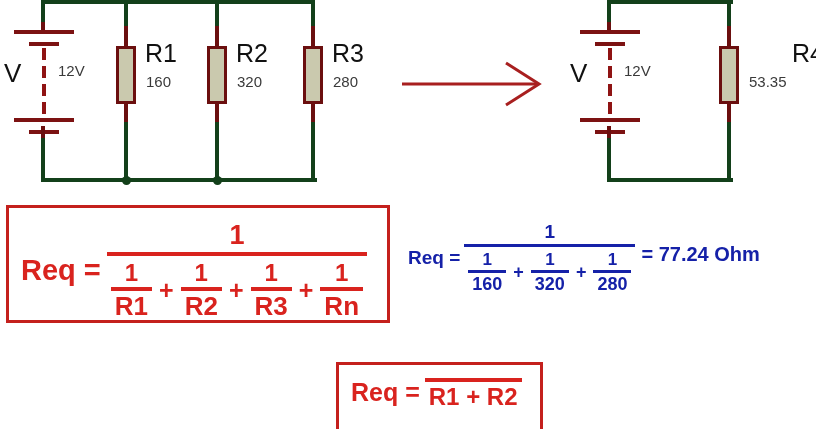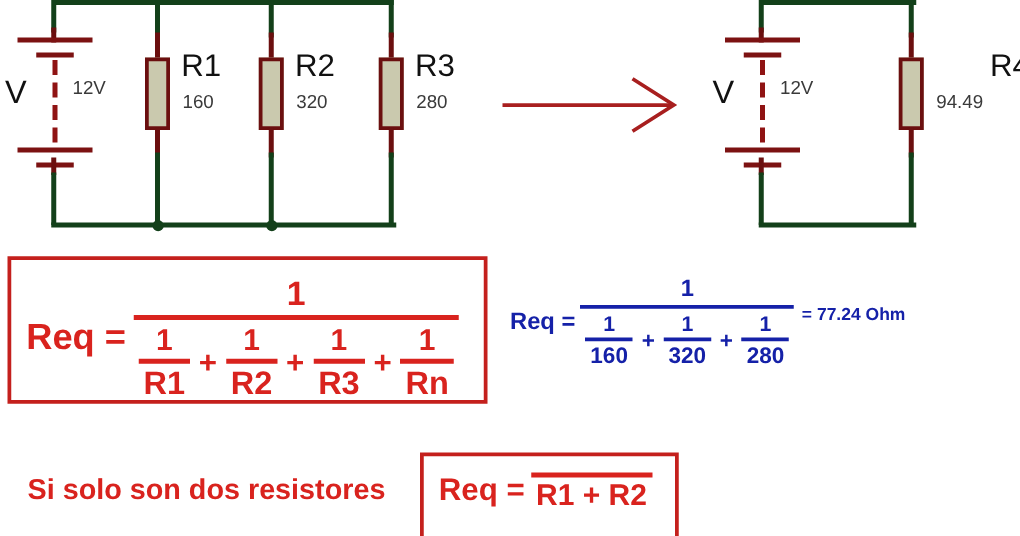--- a/index.html
+++ b/index.html
@@ -189,21 +189,21 @@
 
     <div class="v-label" style="left:570px; top:60px;">V</div>
     <div class="v-value" style="left:624px; top:63px;">12V</div>
 
     <div class="wire-v" style="left:727px; top:0px; height:30px;"></div>
     <div class="lead-v" style="left:727px; top:26px; height:22px;"></div>
     <div class="resistor" style="left:719px; top:46px; width:20px; height:58px;"></div>
     <div class="lead-v" style="left:727px; top:102px; height:24px;"></div>
     <div class="wire-v" style="left:727px; top:122px; height:58px;"></div>
     <div class="res-name" style="left:748px; top:41px;margin-left:44px;">R4</div>
-    <div class="res-val" style="left:749px; top:74px;">94.49</div>
+    <div class="res-val" style="left:749px; top:74px;">53.35</div>
   </div>
 
   <div class="formula-box" style="left:6px; top:205px; width:384px; height:118px;">
     <div class="row fx fx-red" style="position:absolute; left:12px; top:14px;">
 
       <span style="font-size:29px; padding-right:6px;">Req =</span>
 
       <span class="frac">
         <span class="num" style="font-size:27px;">1</span>
         <span class="bar bar-red" style="height:4px; margin:3px 0 5px 0;"></span>
@@ -271,24 +271,23 @@
 
         <span class="frac">
           <span class="num" style="font-size:17px;">1</span>
           <span class="bar bar-blue" style="height:3px; margin:2px 0;"></span>
           <span class="den" style="font-size:18px;">280</span>
         </span>
 
       </span>
     </span>
 
-    <span style="font-size:14px; padding-left:6px; align-self:flex-start; margin-top:22px;">= 77.24 Ohm</span>
-  </div>
-
-  <div class="caption" style="left:22px; top:380px; font-size:23px;">Si solo son dos resistores</div>
+    <span style="font-size:20px; padding-left:6px; align-self:flex-start; margin-top:22px;">= 77.24 Ohm</span>
+  </div>
+
 
   <div class="formula-box" style="left:336px; top:362px; width:207px; height:75px;">
     <div class="row fx fx-red" style="position:absolute; left:12px; top:10px;">
       <span style="font-size:25px; padding-right:5px;">Req =</span>
       <span class="frac">
         <span class="bar bar-red" style="height:4px; margin:3px 0;"></span>
         <span class="den" style="font-size:24px;">R1 + R2</span>
       </span>
     </div>
   </div>

